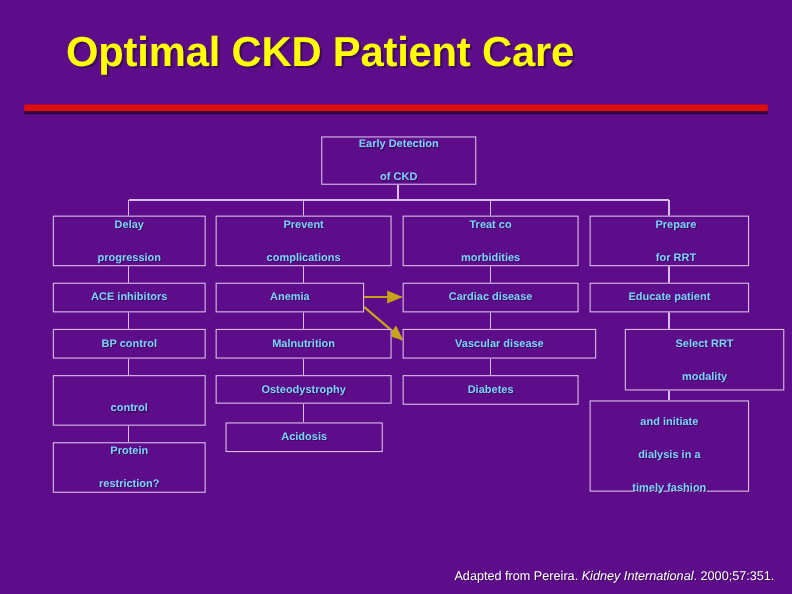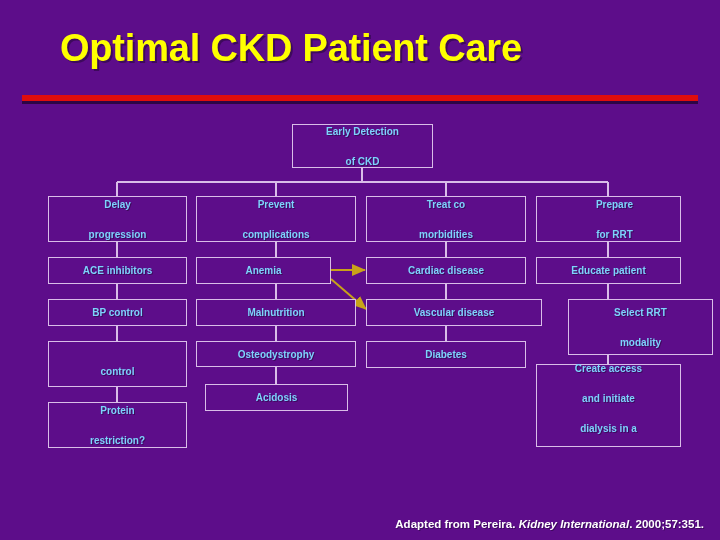--- a/index.html
+++ b/index.html
@@ -79,21 +79,21 @@
     width: 100%;
   }
 
   
   #footer {
     position: absolute;
     right: 16px;
     bottom: 10px;
     color: #ffffff;
     font-size: 11.5px;
-    font-weight: bold;
+    font-weight: normal;
     white-space: nowrap;
     text-shadow: 1px 1px 0 #3d0a5c;
   }
   #footer .ital {
     font-style: italic;
   }
 </style>
 </head>
 <body>
 
@@ -223,23 +223,24 @@
       <span>Educate patient</span>
     </div>
     <div class="node" style="left:536px; top:299px; width:145px; height:56px;margin-left:32px;">
       <span>
         <span>Select RRT</span><br>
         <span>modality</span>
       </span>
     </div>
     <div class="node" style="left:536px; top:364px; width:145px; height:83px;">
       <span>
-        <span>Create access</span><br>
+        <br>
         <span>and initiate</span><br>
         <span>dialysis in a</span><br>
+        <span>timely fashion</span>
       </span>
     </div>
 
   </div>
 
   <div id="footer"><span>Adapted from Pereira. </span><span class="ital">Kidney International</span><span>. 2000;57:351.</span></div>
 
 </div>
 
 </body></html>

